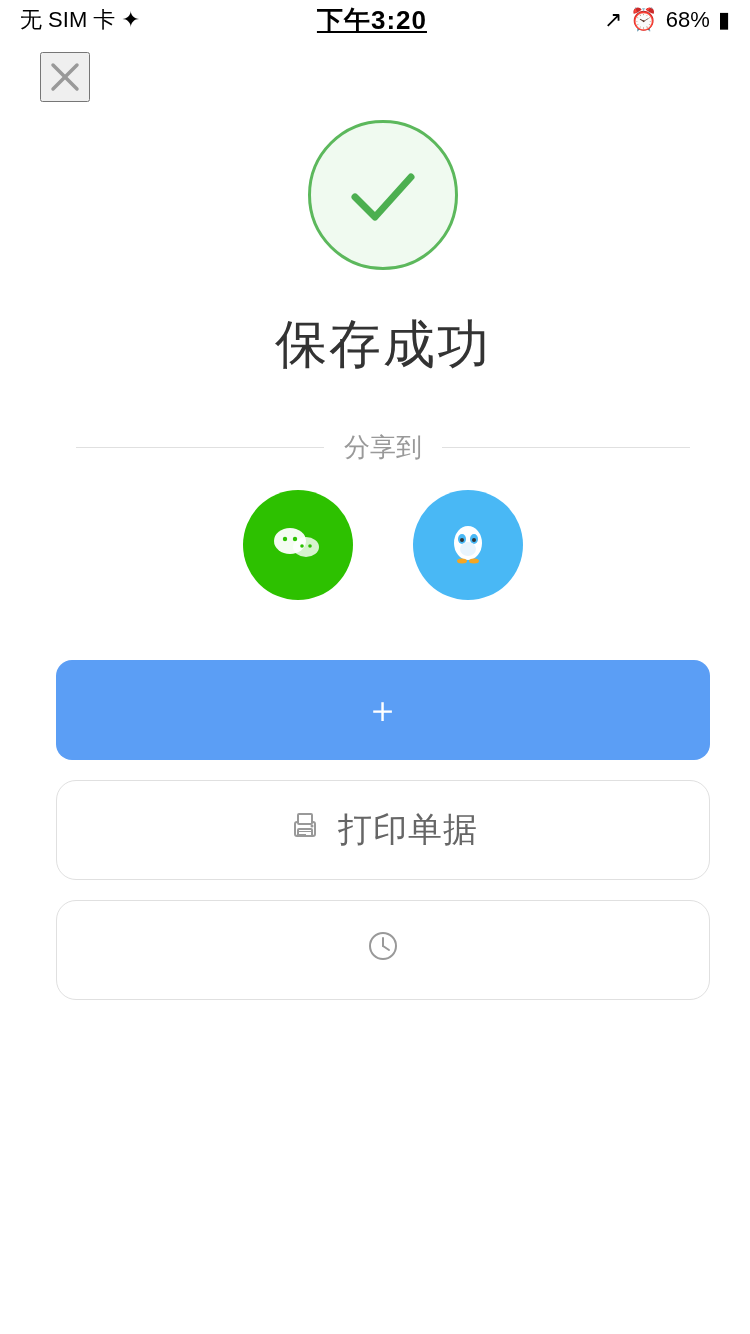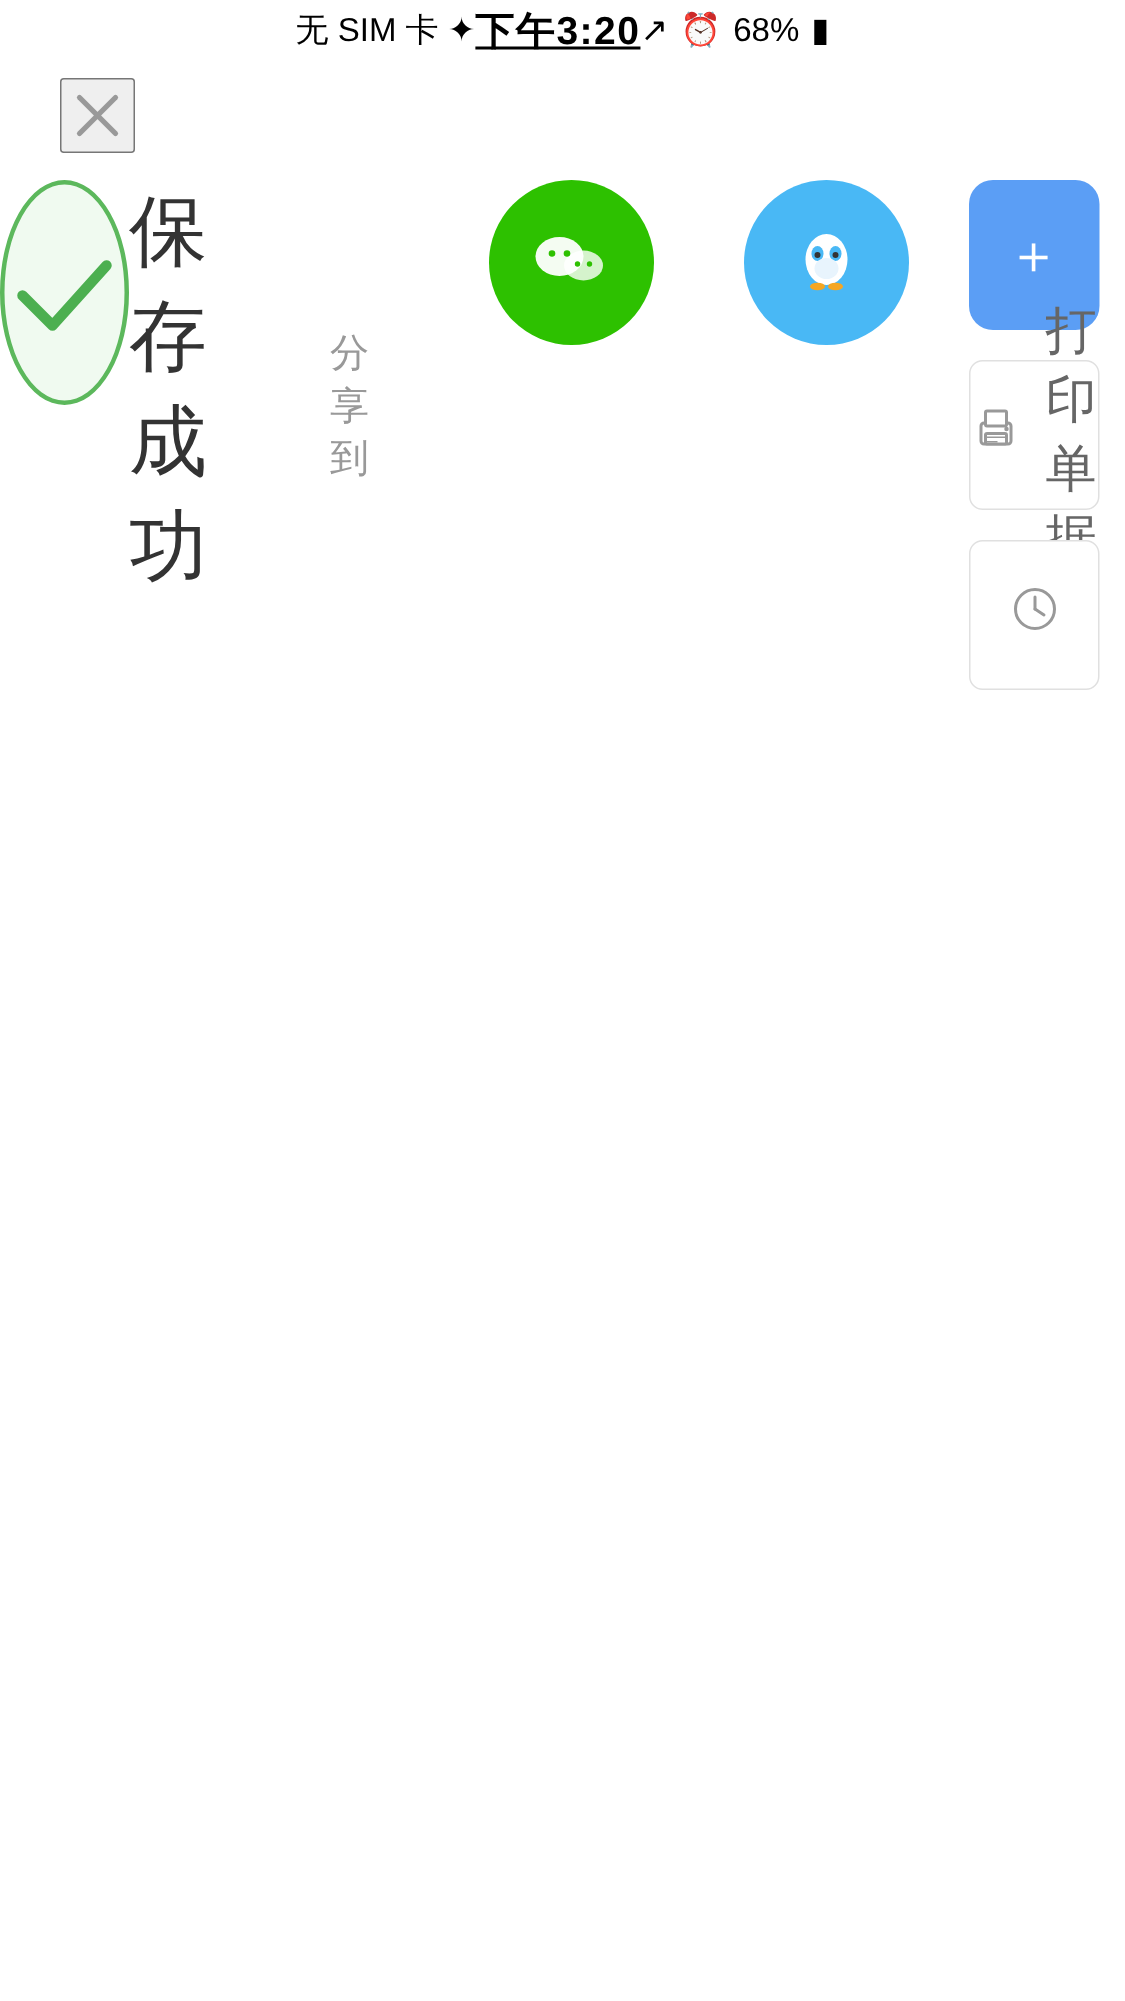--- a/index.html
+++ b/index.html
@@ -13,21 +13,21 @@
       overflow-x: hidden;
     }
 
     
     .status-bar {
       width: 100%;
       height: 40px;
       background: #ffffff;
       display: flex;
       align-items: center;
-      justify-content: center;
+      justify-content: space-between;
       padding: 16px 20px;
       font-size: 24px;
       font-weight: 500;
       color: #000;
     }
     .status-left {
       display: flex;
       align-items: center;
       gap: 10px;
       font-size: 22px;
@@ -58,22 +58,24 @@
       cursor: pointer;
     }
     .close-btn svg {
       width: 32px;
       height: 32px;
     }
 
     
     .main-content {
       display: flex;
-      flex-direction: row;
+      flex-direction: column;
+      align-items: center;
       padding-top: 80px;
+      padding-left: 16px;
     }
 
     
     .success-circle {
       width: 150px;
       height: 150px;
       border-radius: 50%;
       background: #f0faf0;
       border: 3px solid #5cb85c;
       display: flex;
@@ -94,21 +96,21 @@
       margin-bottom: 50px;
       letter-spacing: 2px;
     }
 
     
     .share-divider {
       width: 100%;
       display: flex;
       align-items: center;
       padding: 0 60px;
-      margin-bottom: 40px;
+      margin-bottom: 25px;
     }
     .divider-line {
       flex: 1;
       height: 1px;
       background: #e0e0e0;
     }
     .divider-text {
       font-size: 26px;
       color: #999999;
       padding: 0 20px;
@@ -159,21 +161,21 @@
       align-items: center;
       justify-content: center;
       gap: 16px;
       cursor: pointer;
       letter-spacing: 1px;
     }
 
     .btn-secondary {
       width: 100%;
       height: 100px;
-      border-radius: 9px;
+      border-radius: 20px;
       background: #ffffff;
       border: 1px solid #e0e0e0;
       font-size: 34px;
       color: #666666;
       display: flex;
       align-items: center;
       justify-content: center;
       gap: 16px;
       cursor: pointer;
       letter-spacing: 1px;

